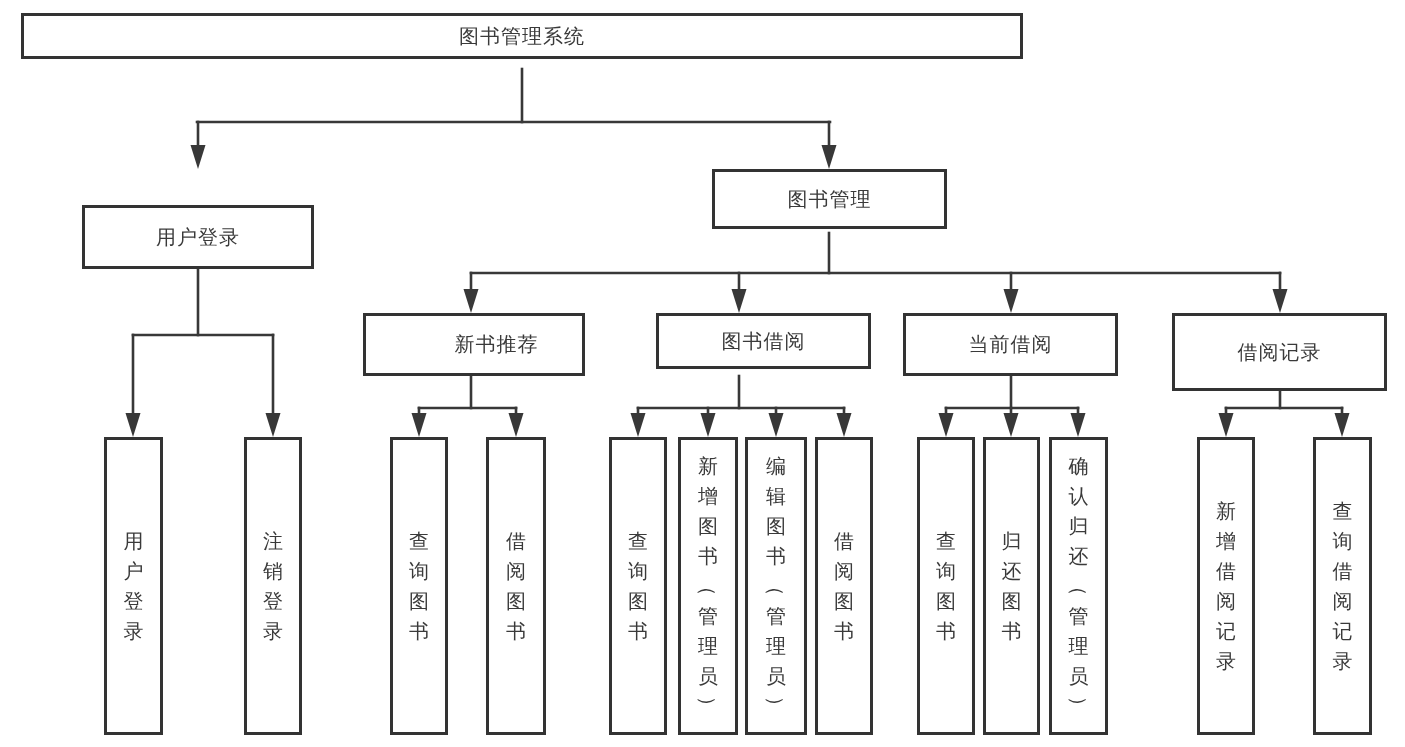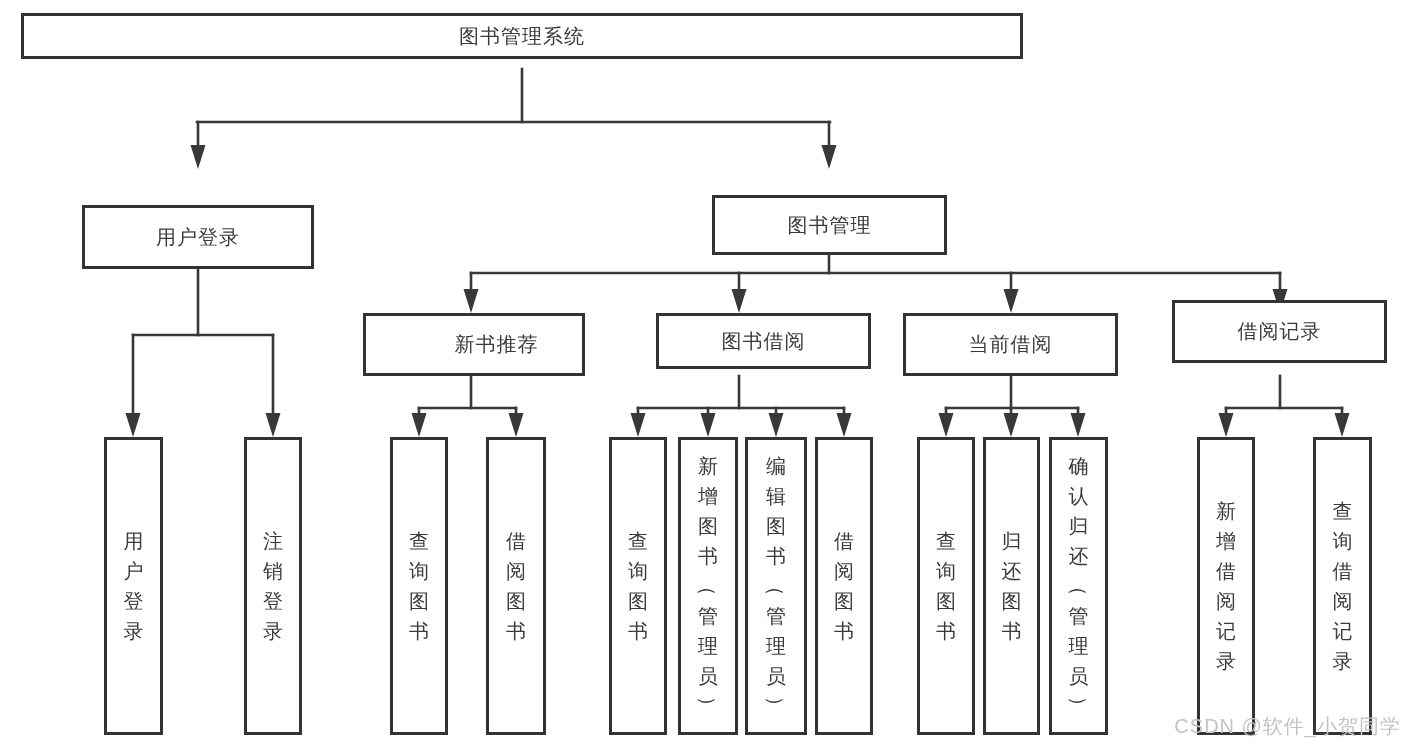--- a/index.html
+++ b/index.html
@@ -79,33 +79,33 @@
       <line x1="1342" y1="408" x2="1342" y2="417" stroke="#383838" stroke-width="2.6" stroke-linecap="square"></line>
       <polygon points="1334.5,413 1349.5,413 1342,437" fill="#383838"></polygon>
     </svg>
   <div id="boxes">
       <div class="box" style="left: 21px; top: 13px; width: 1002px; height: 46px;">
         <span>图书管理系统</span>
       </div>
       <div class="box" style="left: 82px; top: 169px; width: 232px; height: 64px; margin-top: 36px;">
         <span>用户登录</span>
       </div>
-      <div class="box" style="left: 712px; top: 169px; width: 235px; height: 60px; margin-top: 26px;">
+      <div class="box" style="left: 712px; top: 169px; width: 235px; height: 60px;">
         <span>图书管理</span>
       </div>
       <div class="box" style="left: 363px; top: 313px; width: 222px; height: 63px; padding-left: 45px;">
         <span>新书推荐</span>
       </div>
       <div class="box" style="left: 656px; top: 313px; width: 215px; height: 56px;">
         <span>图书借阅</span>
       </div>
       <div class="box" style="left: 903px; top: 313px; width: 215px; height: 63px;">
         <span>当前借阅</span>
       </div>
-      <div class="box" style="left: 1172px; top: 300px; width: 215px; height: 63px;">
+      <div class="box" style="left: 1172px; top: 313px; width: 215px; height: 78px;">
         <span>借阅记录</span>
       </div>
       <div class="box v" style="left: 104px; top: 437px; width: 59px; height: 298px;">
         <span class="vch">用</span>
         <span class="vch">户</span>
         <span class="vch">登</span>
         <span class="vch">录</span>
       </div>
       <div class="box v" style="left: 244px; top: 437px; width: 58px; height: 298px;">
         <span class="vch">注</span>
@@ -192,14 +192,13 @@
       </div>
       <div class="box v" style="left: 1313px; top: 437px; width: 59px; height: 298px;">
         <span class="vch">查</span>
         <span class="vch">询</span>
         <span class="vch">借</span>
         <span class="vch">阅</span>
         <span class="vch">记</span>
         <span class="vch">录</span>
       </div>
     </div>
-  <div class="watermark">CSDN @软件_小贺同学</div>
 </div>
 
 </body></html>

